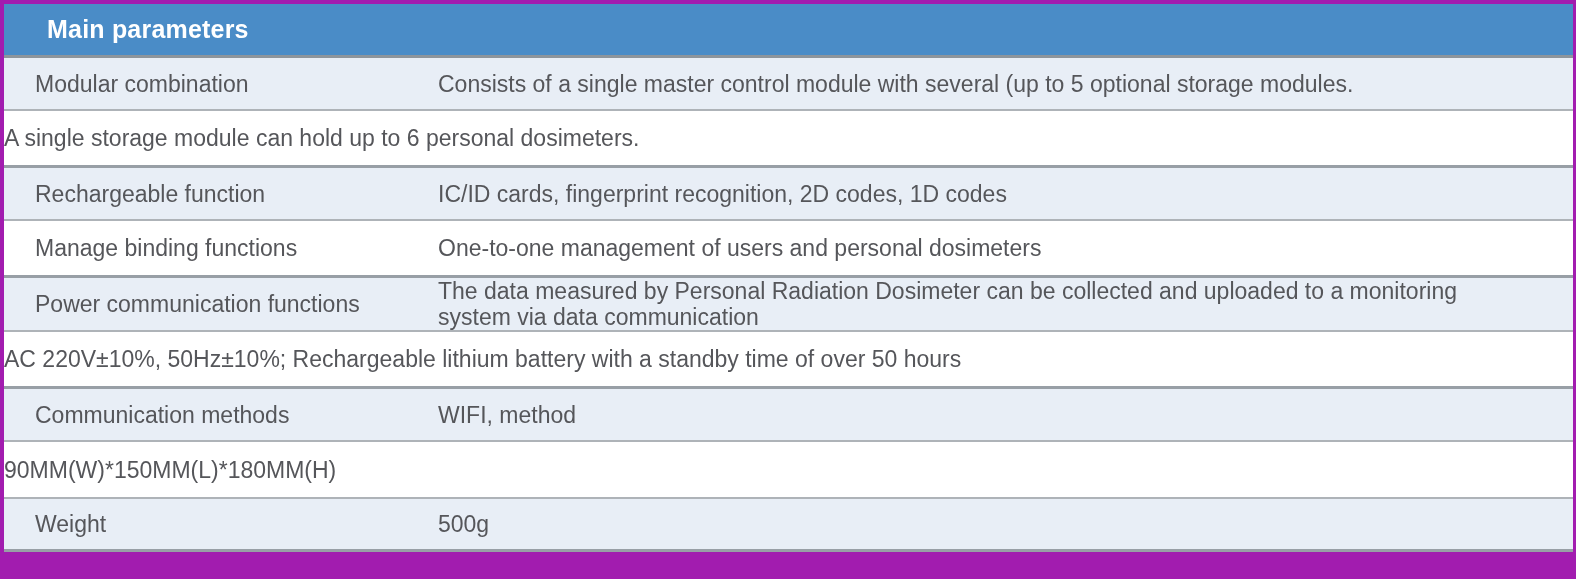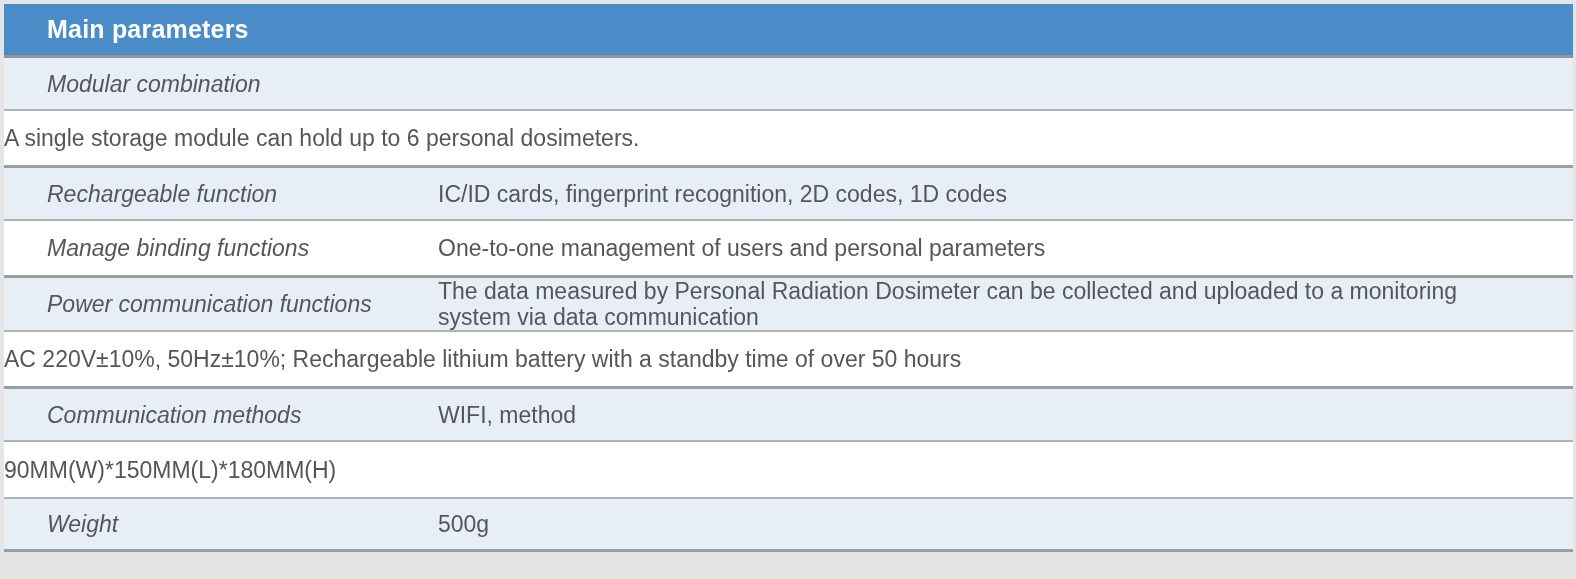--- a/index.html
+++ b/index.html
@@ -5,21 +5,21 @@
   * { margin: 0; padding: 0; box-sizing: border-box; }
   html, body {
     width: 1576px; height: 579px;
     background: #ffffff;
     font-family: "Liberation Sans", sans-serif;
     overflow: hidden;
   }
   .page {
     width: 1576px; height: 579px;
     padding: 4px 3px 0 4px;
-    background: #e5e5e5;
+    background: #a21caf;
   }
   .header-row {
     height: 54px;
     background: #4a8cc7;
     border-bottom: 3px solid #8d959c;
     display: flex;
     align-items: center;
     padding-left: 43px;
   }
   .header-row .title {
@@ -39,50 +39,50 @@
   .row.plain { min-height: 57px; }
   .row.thick { border-bottom: 3px solid #989fa6; }
   .cell {
     color: #55565a;
     font-size: 23px;
     line-height: 26px;
   }
   .cell.label {
     width: 434px;
     flex: 0 0 434px;
-    padding-left: 43px;
-    font-style: italic;
+    padding-left: 31px;
   }
   .cell.value {
     flex: 1 1 auto;
     max-width: 1085px;
     padding-right: 10px;
   }
 </style>
 </head>
 <body>
 
 <div class="page">
   <div class="header-row">
     <span class="title">Main parameters</span>
   </div>
   <div id="table-body">
       <div class="row alt">
         <div class="cell label">Modular combination</div>
+        <div class="cell value">Consists of a single master control module with several (up to 5 optional storage modules.</div>
       </div>
       <div class="row plain thick">
         <div class="cell value">A single storage module can hold up to 6 personal dosimeters.</div>
       </div>
       <div class="row alt">
         <div class="cell label">Rechargeable function</div>
         <div class="cell value">IC/ID cards, fingerprint recognition, 2D codes, 1D codes</div>
       </div>
       <div class="row plain thick">
         <div class="cell label">Manage binding functions</div>
-        <div class="cell value">One-to-one management of users and personal parameters</div>
+        <div class="cell value">One-to-one management of users and personal dosimeters</div>
       </div>
       <div class="row alt">
         <div class="cell label">Power communication functions</div>
         <div class="cell value">The data measured by Personal Radiation Dosimeter can be collected and uploaded to a monitoring system via data communication</div>
       </div>
       <div class="row plain thick">
         <div class="cell value">AC 220V±10%, 50Hz±10%; Rechargeable lithium battery with a standby time of over 50 hours</div>
       </div>
       <div class="row alt">
         <div class="cell label">Communication methods</div>

